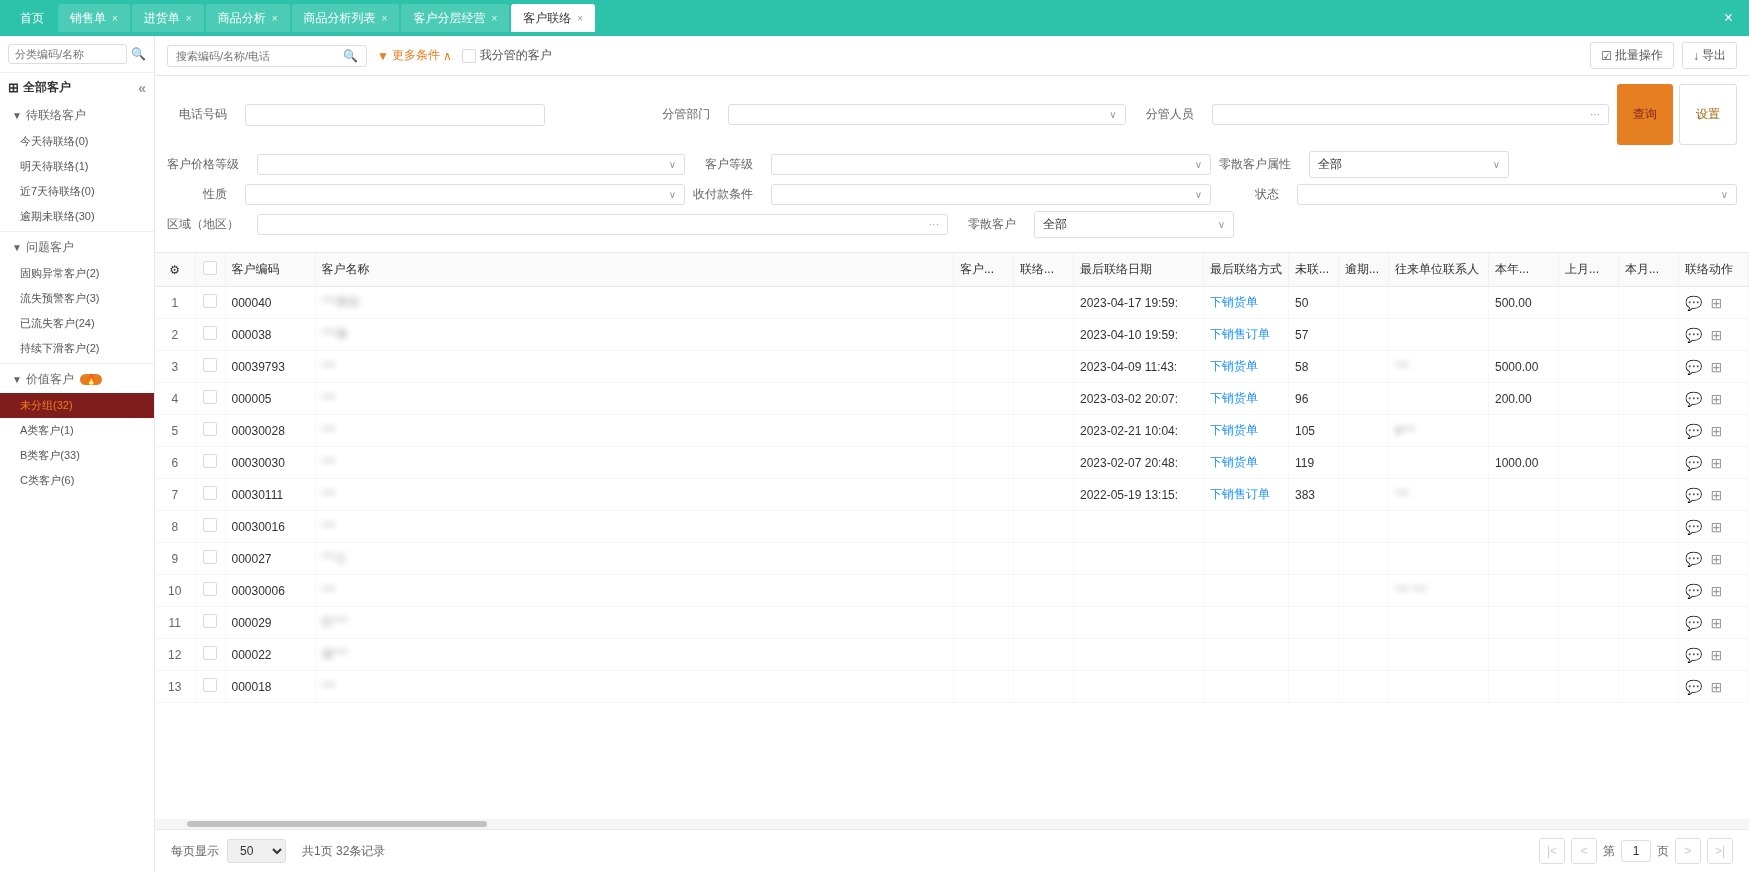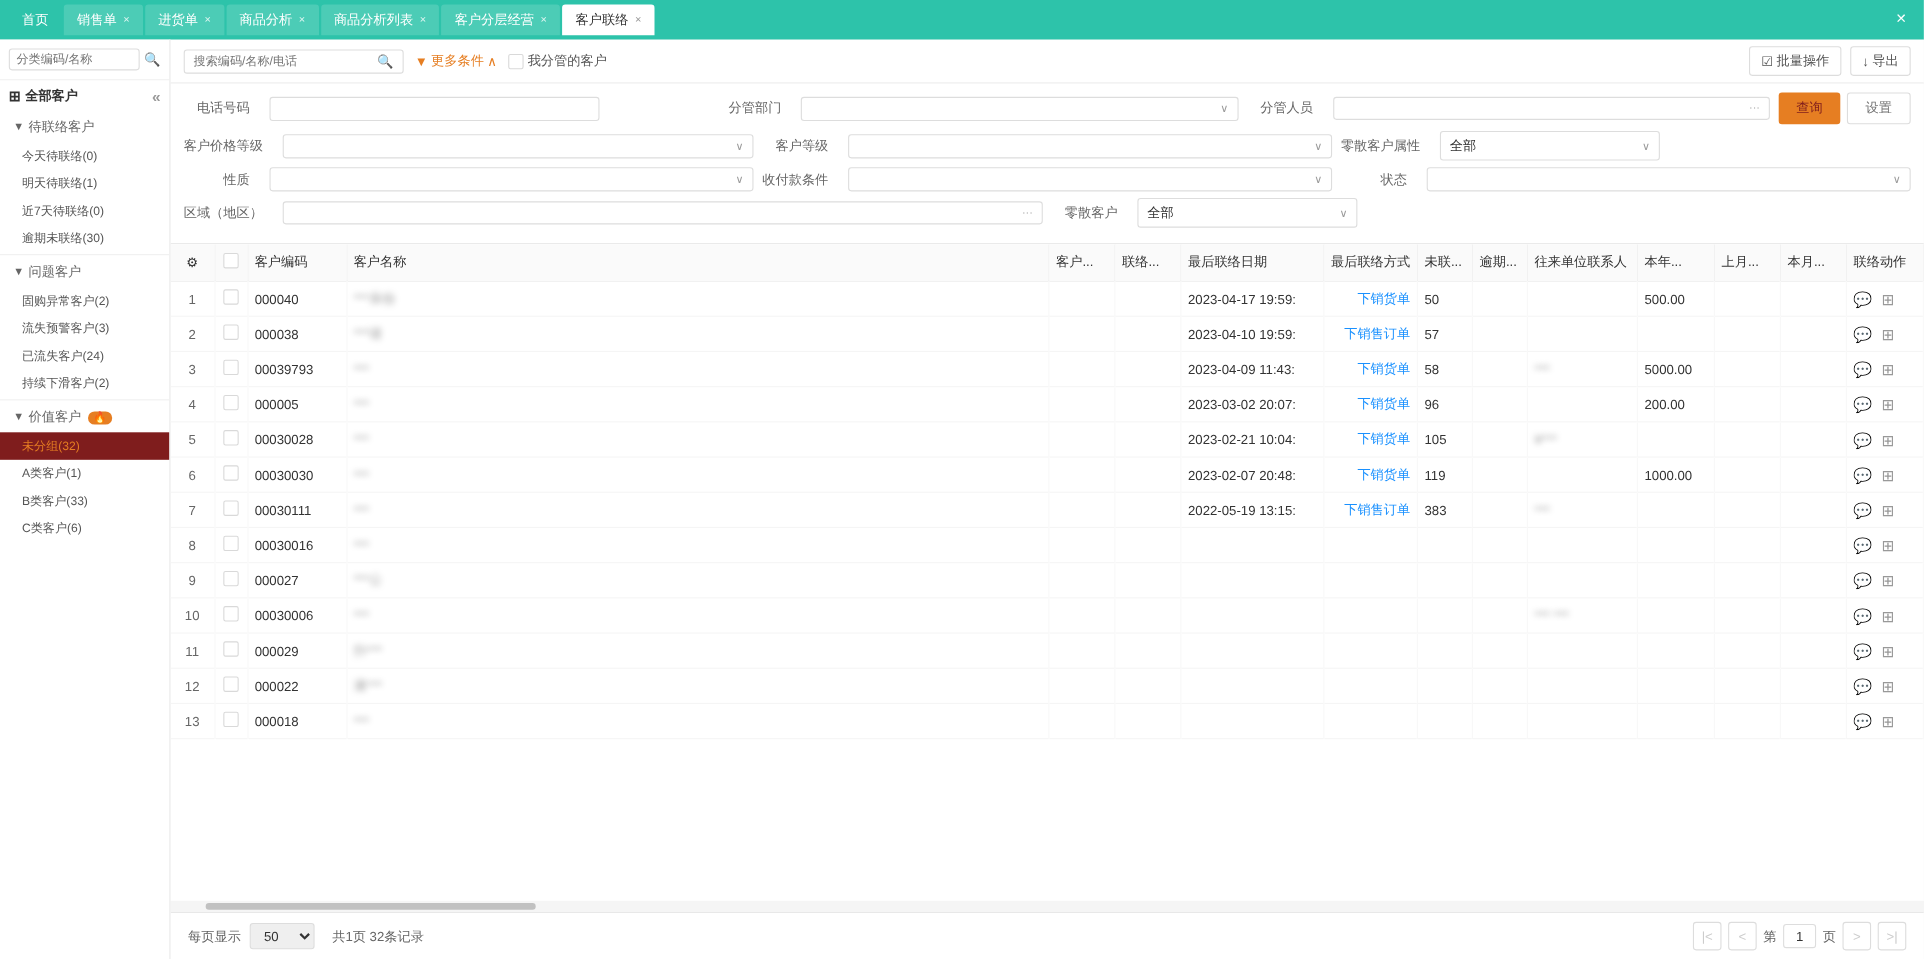--- a/index.html
+++ b/index.html
@@ -247,23 +247,23 @@
     .btn-search {
       background: #e67e22;
       color: #7f1d1d;
       border: none;
       padding: 5px 16px;
       border-radius: 3px;
       cursor: pointer;
     }
     .btn-reset {
       background: #fff;
-      color: #737373;
+      color: #a16207;
       border: 1px solid #ddd;
-      padding: 5px 16px;
+      padding: 21px 16px;
       border-radius: 3px;
       cursor: pointer;
     }
 
     
     .table-container {
       flex: 1;
       overflow: auto;
       background: #fff;
     }
@@ -296,21 +296,21 @@
       white-space: nowrap;
       border-right: 1px solid #f8f8f8;
     }
     .col-num { width: 40px; text-align: center; color: #666; }
     .col-check { width: 30px; text-align: center; }
     .col-code { width: 90px; }
     .col-name { min-width: 120px; }
     .col-type { width: 60px; }
     .col-contact { width: 60px; }
     .col-last-date { width: 130px; }
-    .col-last-method { width: 80px; text-align: right; }
+    .col-last-method { width: 80px; }
     .col-unlinkd { width: 50px; }
     .col-overdue { width: 50px; }
     .col-contact-person { width: 100px; }
     .col-this-year { width: 70px; }
     .col-last-month { width: 60px; }
     .col-this-month { width: 60px; }
     .col-action { width: 70px; }
 
     .link-text { color: #1890ff; cursor: pointer; text-decoration: none; }
     .blurred-text {

